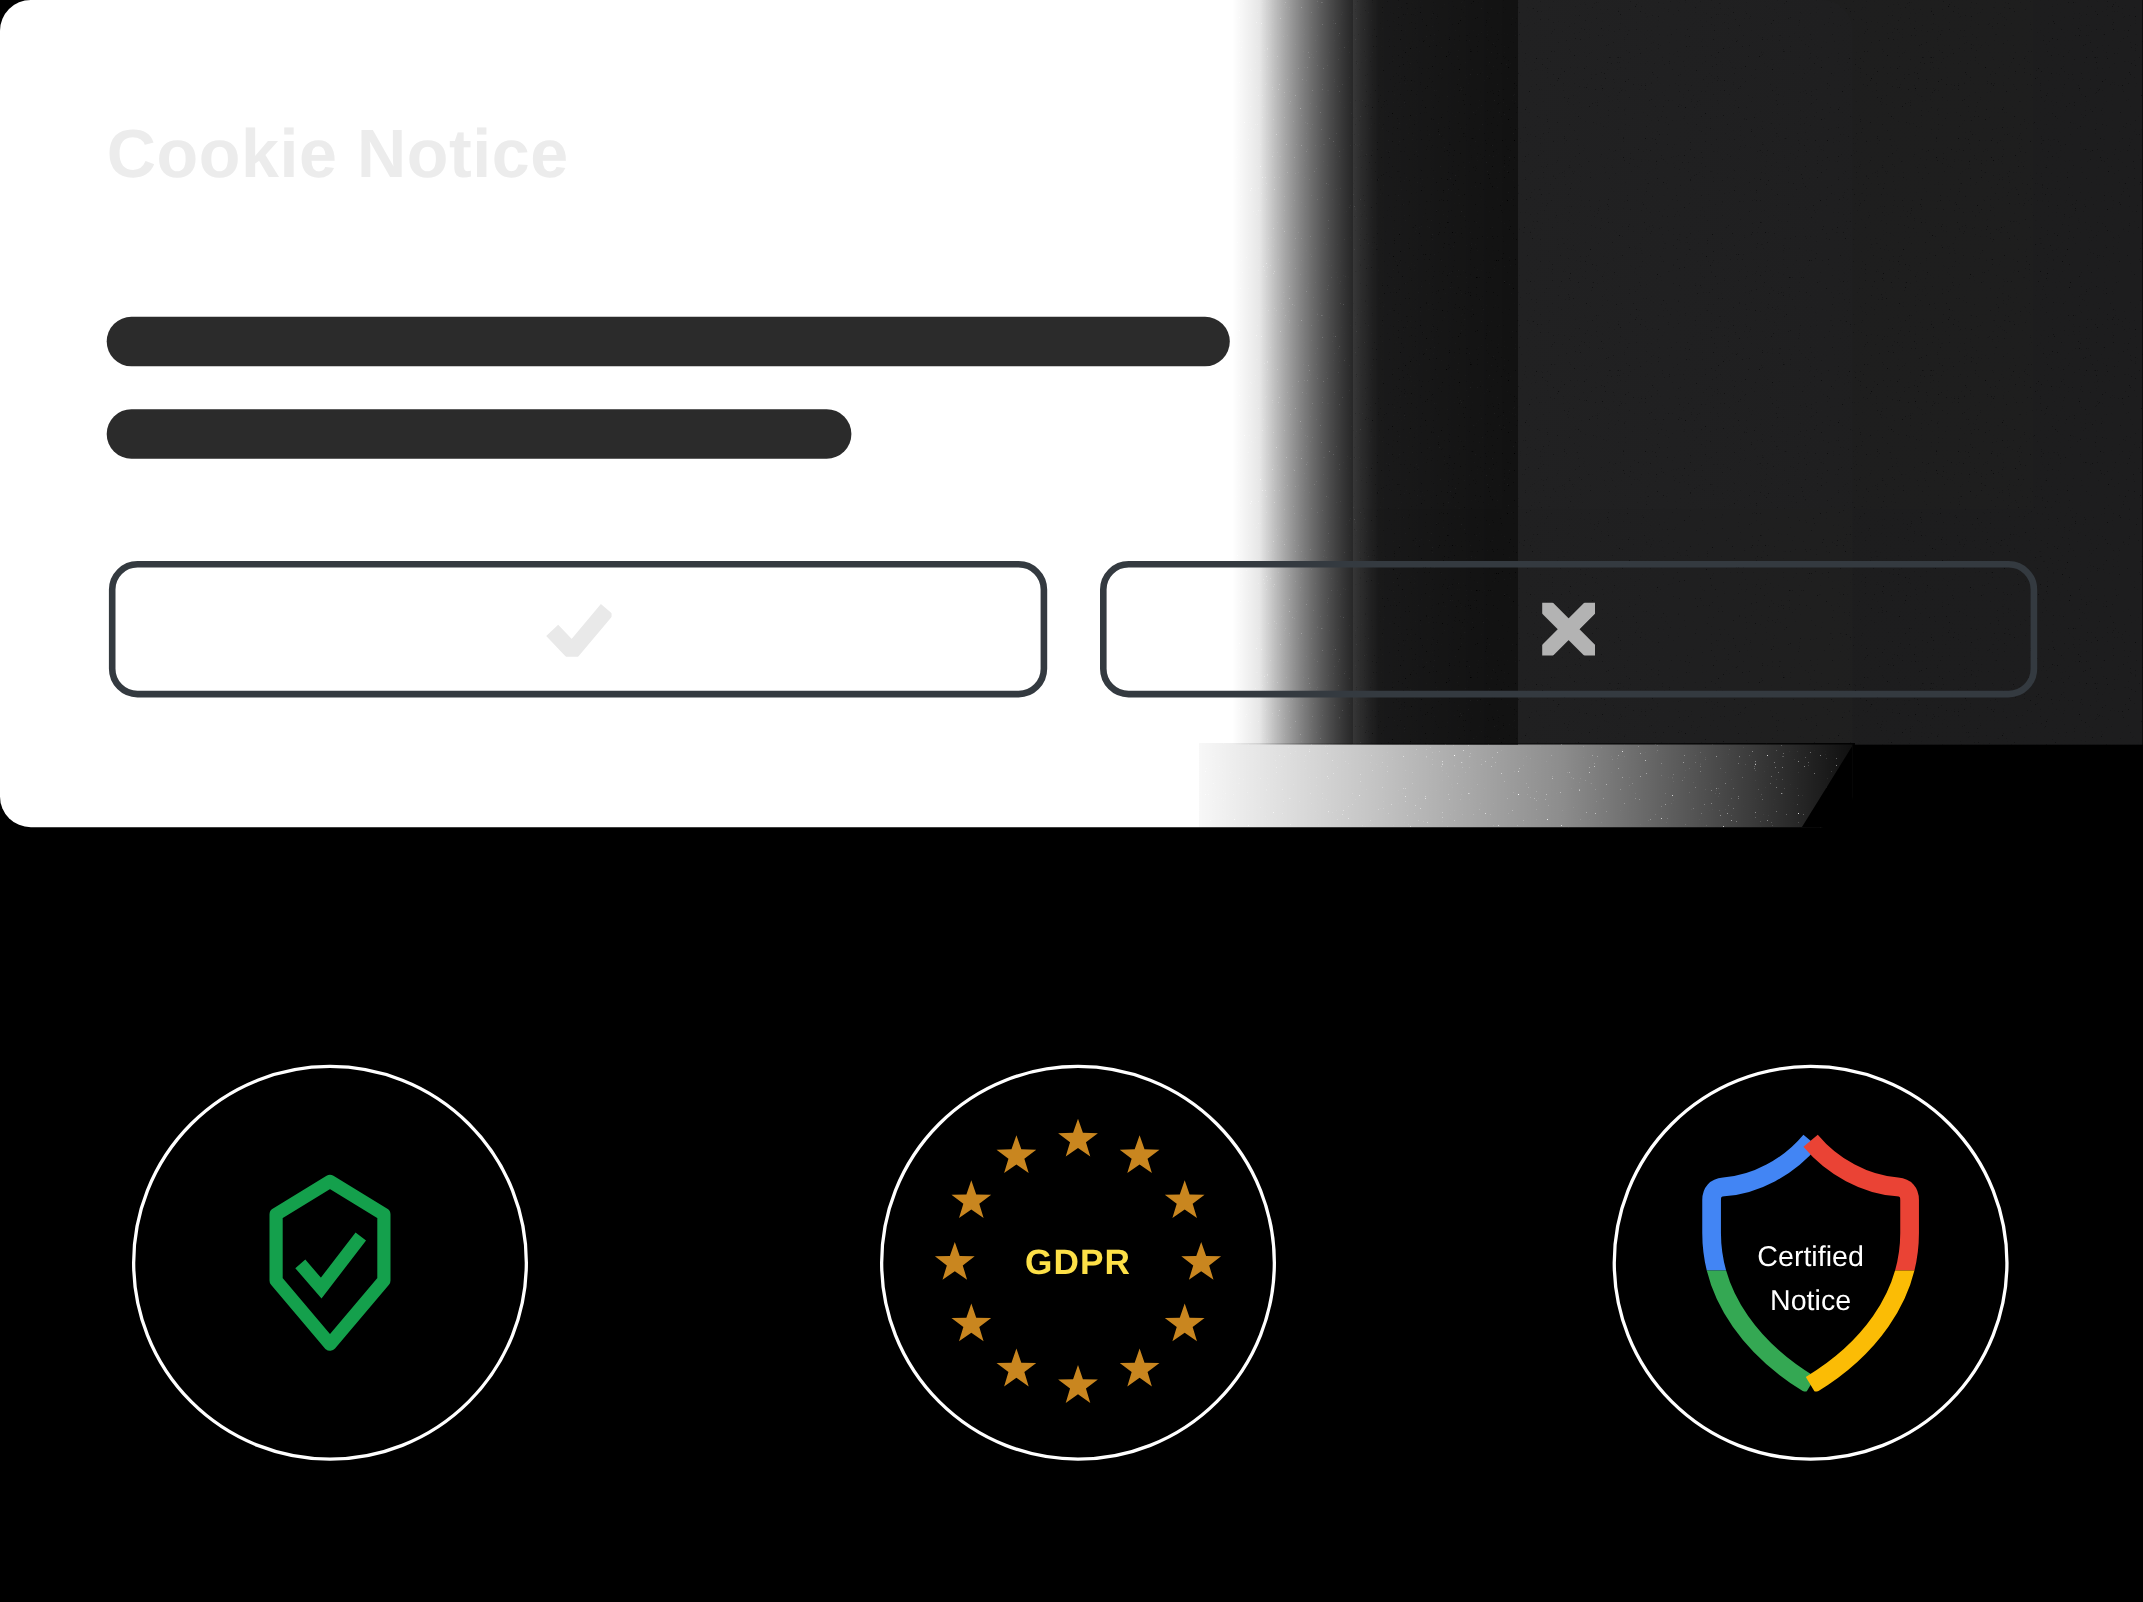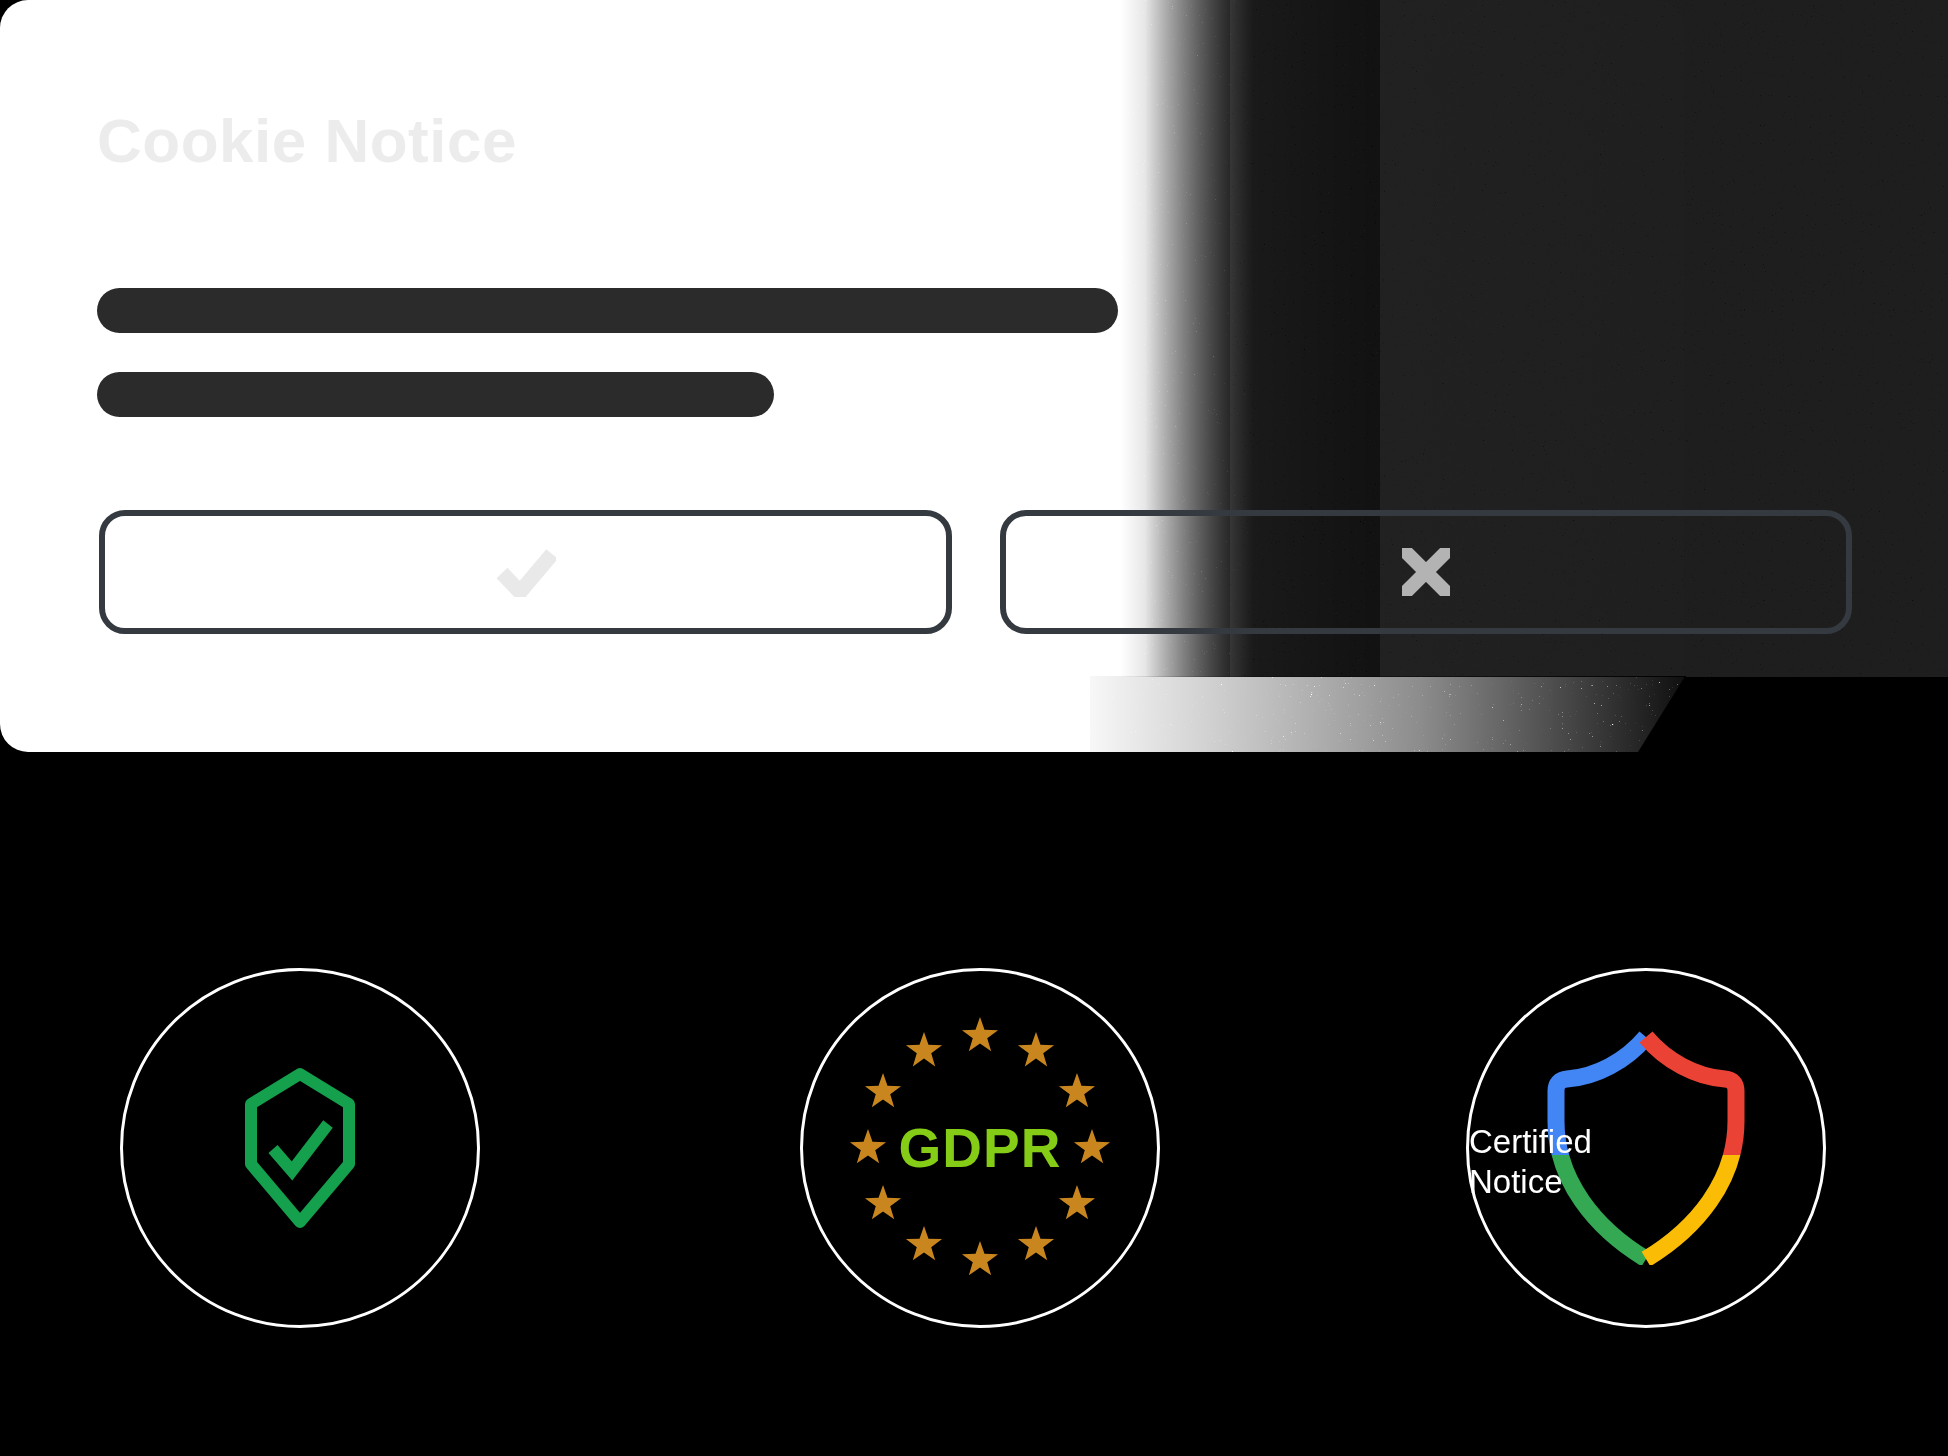--- a/index.html
+++ b/index.html
@@ -28,23 +28,23 @@
   .noise-top{position:absolute;left:1080px;top:0;z-index:4;}
   .noise-bottom{position:absolute;left:1090px;top:662px;z-index:4;}
 
   
   .badge-circle{position:absolute;top:968px;width:360px;height:360px;box-sizing:border-box;
         border:3px solid #fff;border-radius:50%;display:flex;align-items:center;justify-content:center;}
   .badge-circle.c1{left:120px;}
   .badge-circle.c2{left:800px;}
   .badge-circle.c3{left:1466px;}
   .gdpr-text{position:absolute;left:50%;top:50%;transform:translate(-50%,-50%);
-        font-size:55px;font-weight:bold;letter-spacing:1px;color:#84cc16;}
+        font-size:32px;font-weight:bold;letter-spacing:1px;color:#fde047;}
   .cmp-text{position:absolute;left:50%;top:calc(50% + 14px);transform:translate(-50%,-50%);
-        color:#fff;font-size:33px;line-height:40px;font-weight:500;width:100%;}
+        text-align:center;color:#fff;font-size:26px;line-height:40px;font-weight:500;width:100%;}
   .cmp-text span{display:block;}
 </style>
 </head>
 <body>
 
 <div class="stage">
 
   <section class="card">
     <h1 class="card-title">Cookie Notice</h1>
     <div class="skel-bar b1"></div>

